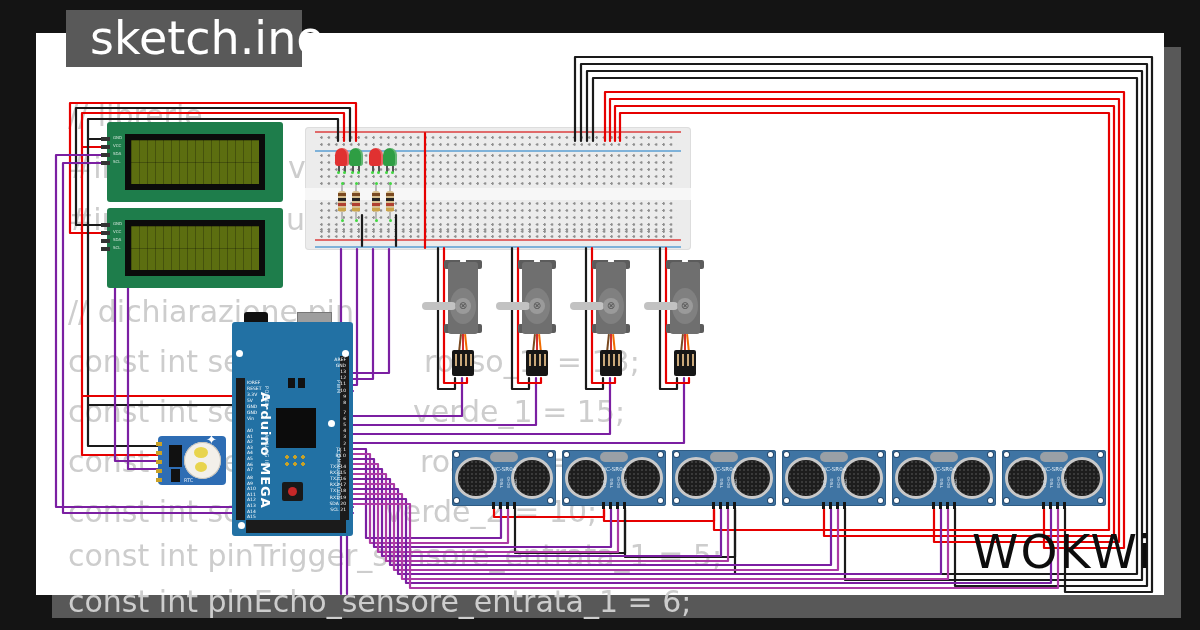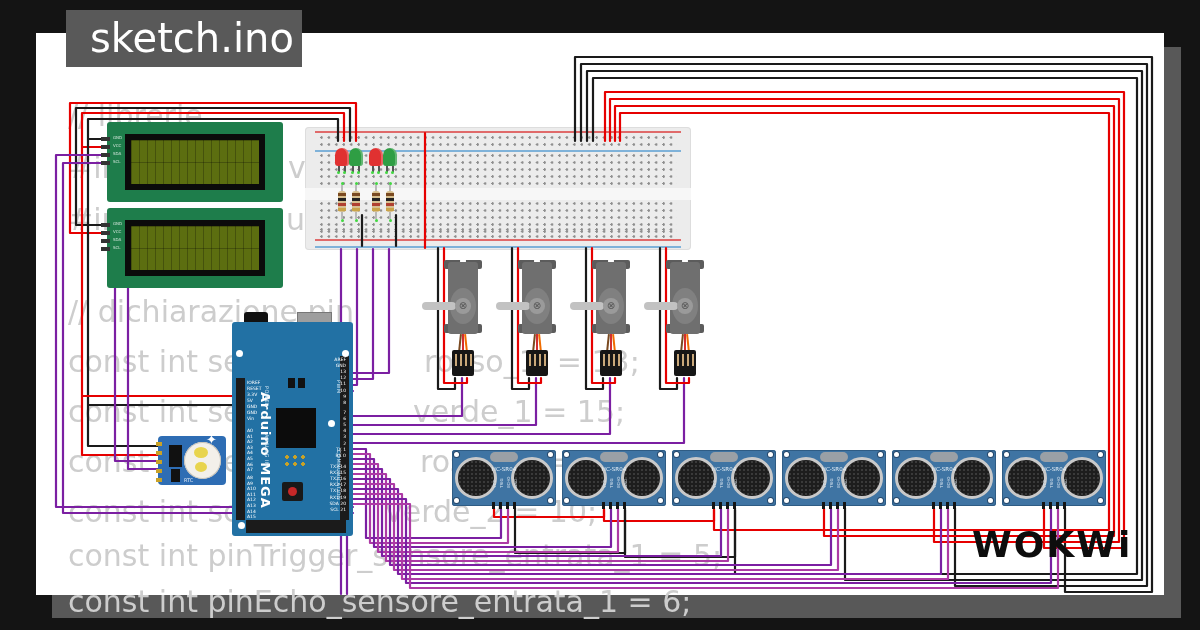--- a/index.html
+++ b/index.html
@@ -2,22 +2,22 @@
 <html><head>
 <meta charset="utf-8">
 <style>
   html,body{margin:0;padding:0;background:#141414;}
   #stage{position:relative;width:1200px;height:630px;overflow:hidden;
          font-family:"DejaVu Sans","Liberation Sans",sans-serif;}
   .abs{position:absolute;}
   #shadow{left:52px;top:47px;width:1129px;height:571px;background:#585858;}
   #canvas{left:36px;top:33px;width:1128px;height:562px;background:#ffffff;}
   #titlechip{left:66px;top:10px;width:236px;height:57px;background:#595959;color:#fff;
-             font-size:40px;line-height:57px;padding-left:24px;box-sizing:border-box;}
-  #logo{left:972px;top:524px;font-size:36px;font-weight:bold;color:#0d0d0d;letter-spacing:2px;}
+             font-size:46px;line-height:57px;padding-left:24px;box-sizing:border-box;}
+  #logo{left:972px;top:524px;font-size:47px;font-weight:normal;color:#0d0d0d;letter-spacing:2px;}
   .codeline{position:absolute;font-size:30px;color:#cdcdcd;white-space:pre;}
   
   #bb{left:305px;top:127px;width:386px;height:123px;background:#ececec;border-radius:4px;
       box-shadow:0 0 0 1px #ddd inset;}
   .bbline{position:absolute;left:10px;right:10px;height:2px;}
   .dots{position:absolute;left:14px;right:14px;
         background-image:radial-gradient(circle at 2.5px 2.5px,#8f8f8f 1.1px,transparent 1.4px);
         background-size:7.45px 7px;}
   .bbmid{position:absolute;left:0;right:0;height:12px;background:#f7f7f7;}
   

